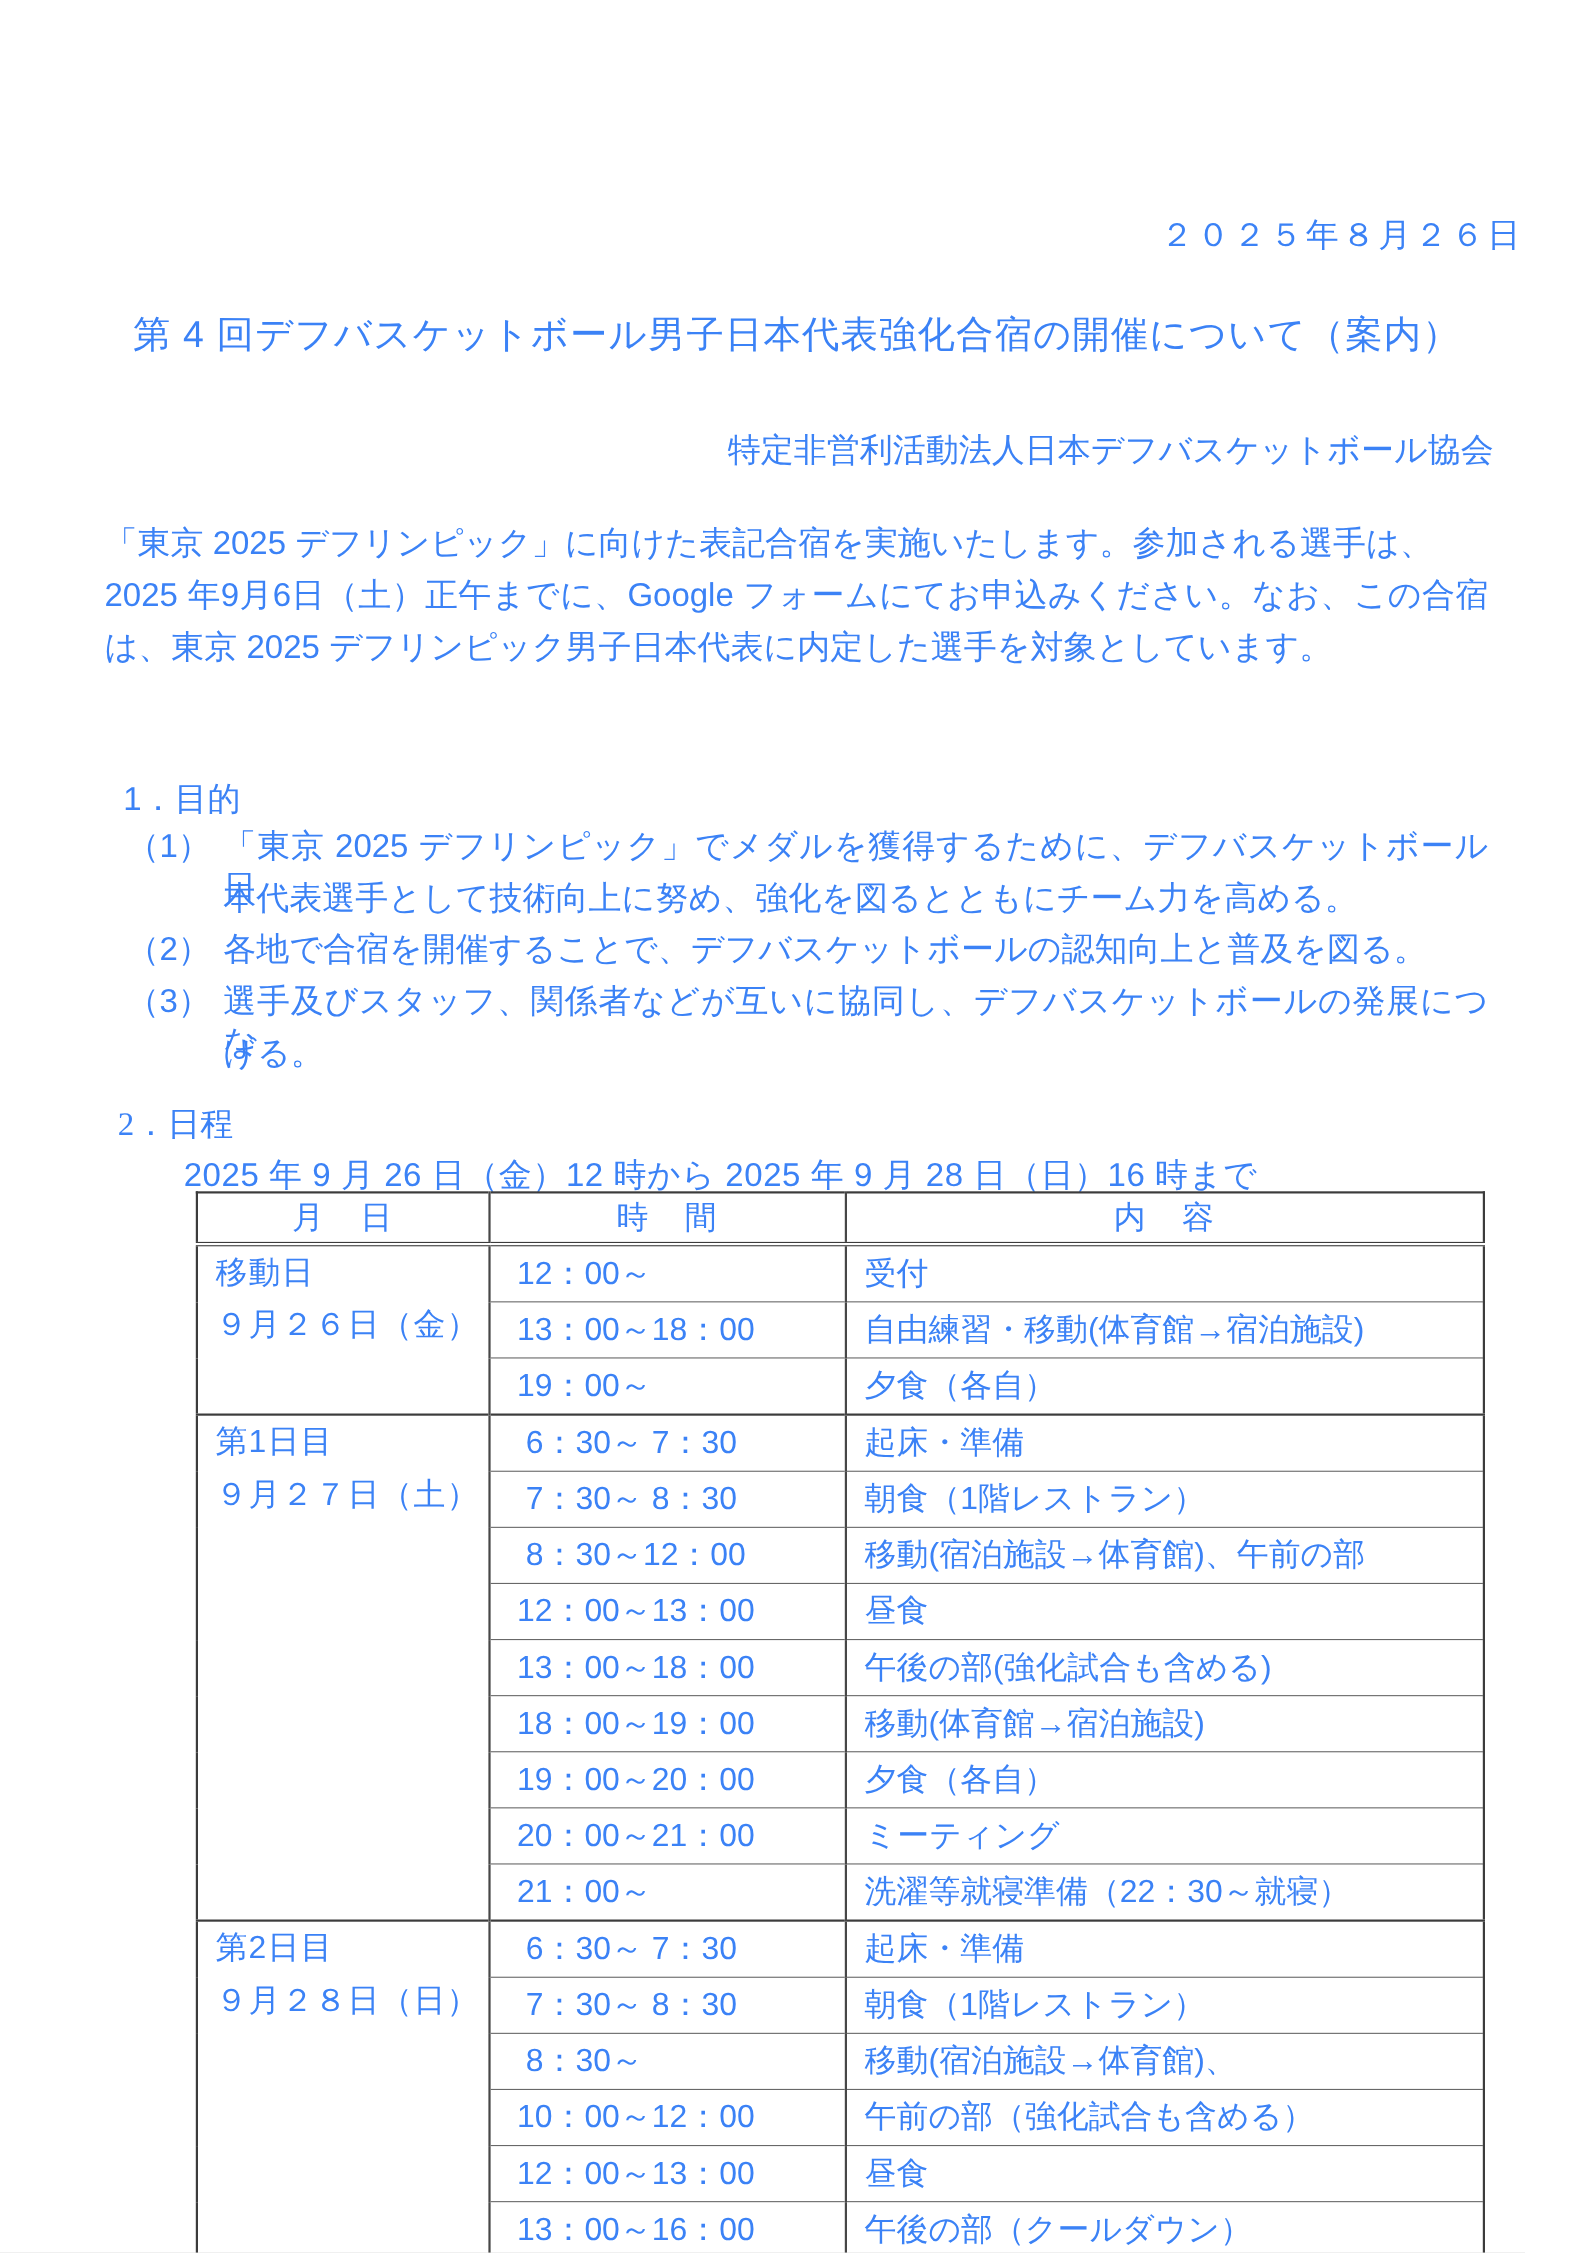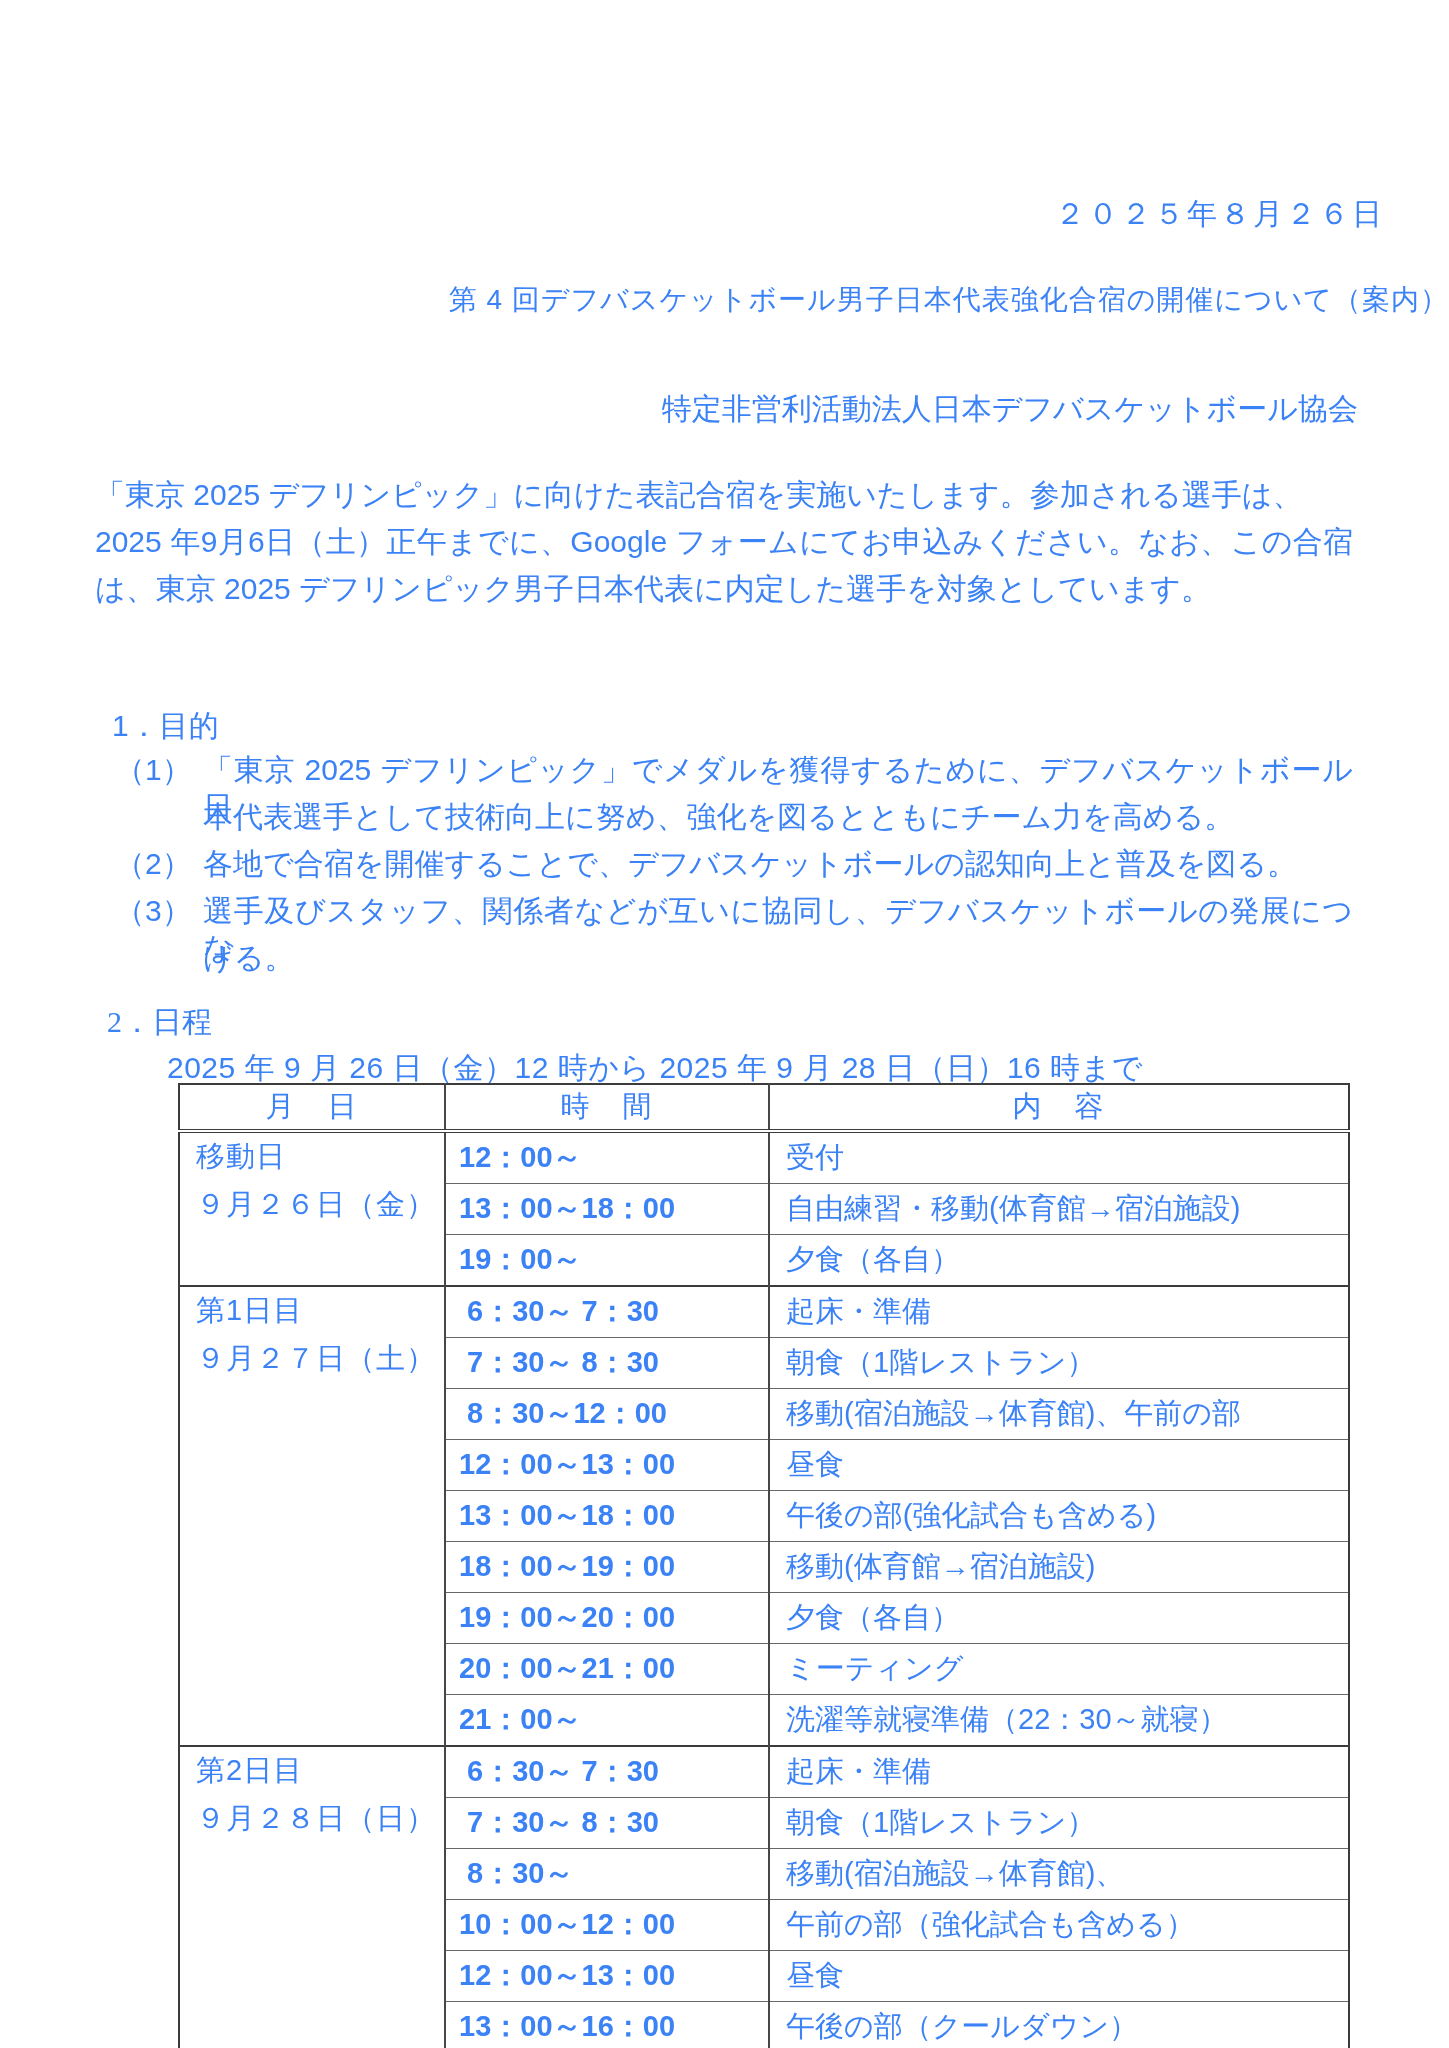--- a/index.html
+++ b/index.html
@@ -17,22 +17,22 @@
   .date-line {
     position: absolute;
     top: 194px; left: 0; right: 64px;
     text-align: right;
     letter-spacing: 3px;
   }
   .doc-title {
     position: absolute;
     top: 281px; left: 0; width: 100%;
     margin: 0;
-    text-align: right;
-    font-size: 28px;
+    text-align: center;
+    font-size: 34px;
     font-weight: 500;
     letter-spacing: 1px;
   }
   .org-line {
     position: absolute;
     top: 389px; left: 0; right: 91px;
     text-align: right;
   }
   .intro {
     position: absolute;
@@ -78,21 +78,21 @@
     text-align: center;
     letter-spacing: 2px;
     border-bottom: 4px double #3c3c3c;
   }
   .schedule-table th + th { border-left: 2px solid #474747; }
   .schedule-table td { height: 48px; vertical-align: middle; }
   .schedule-table td.time,
   .schedule-table td.content { border-left: 2px solid #474747; }
   .schedule-table tbody.group { border-top: 2px solid #3c3c3c; }
   .schedule-table tbody tr + tr td { border-top: 1.5px solid #686868; }
-  .schedule-table td.time { padding-left: 13px; white-space: pre; font-weight: bold; }
+  .schedule-table td.time { padding-left: 24px; white-space: pre; }
   .schedule-table td.content { padding-left: 16px; }
   .schedule-table td.day { vertical-align: top; padding: 0 0 0 16px; text-align: right; }
   .day-line { height: 48px; display: flex; align-items: center; letter-spacing: 1px; }
 </style>
 </head>
 <body>
 
 <div class="page">
   <div class="date-line">２０２５年８月２６日</div>
   <h1 class="doc-title">第 4 回デフバスケットボール男子日本代表強化合宿の開催について（案内）</h1>

